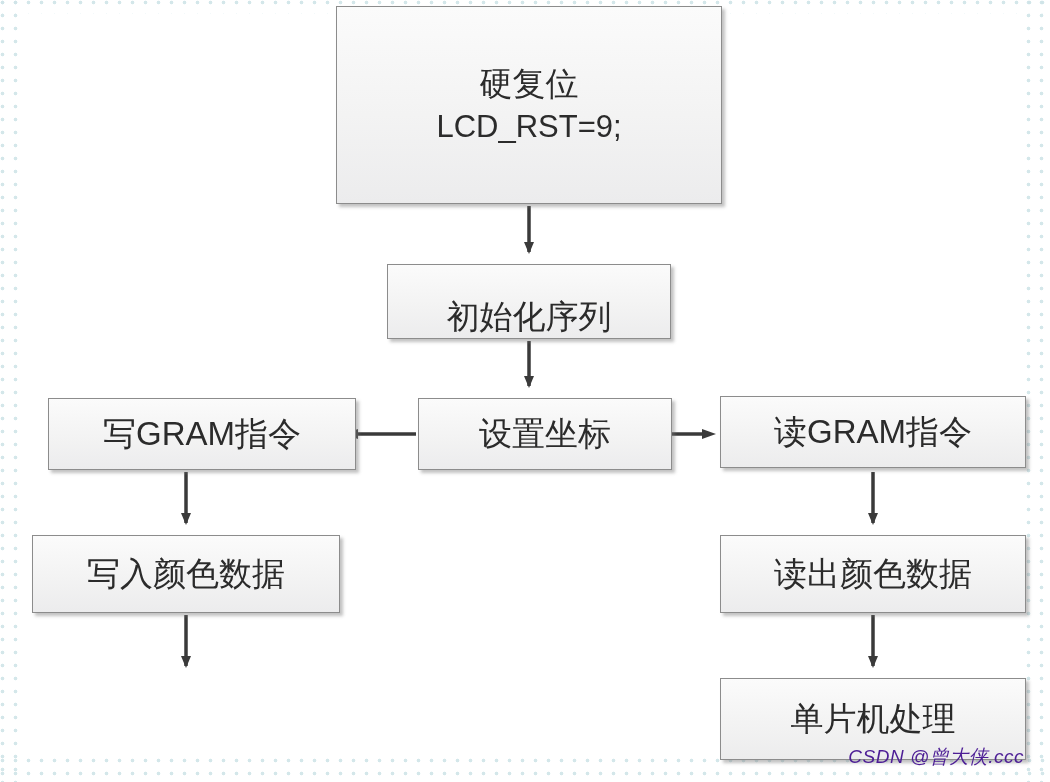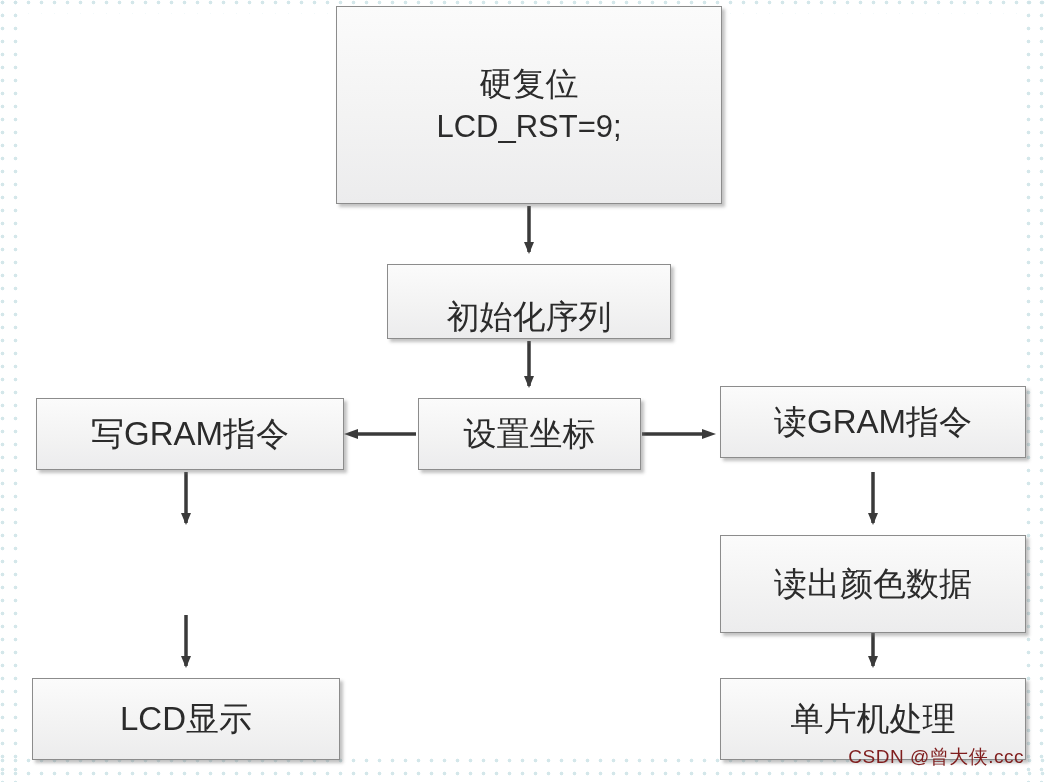--- a/index.html
+++ b/index.html
@@ -47,47 +47,48 @@
     line-height: 1.28;
   }
   .node .line { display: block; white-space: nowrap; }
 
   
   #node-hard-reset        { left: 336px; top: 6px;   width: 386px; height: 198px; font-size: 31px; }
   #node-hard-reset .title { font-size: 33px; margin-bottom: 2px; }
   #node-hard-reset .code  { font-size: 31px; }
 
   #node-init-sequence { left: 387px; top: 264px; width: 284px; height: 75px; font-size: 33px; justify-content: flex-end; }
-  #node-write-gram    { left: 36px;  top: 398px; width: 308px; height: 72px; font-size: 33px; }
-  #node-set-coord     { left: 418px; top: 398px; width: 223px; height: 72px; font-size: 33px; }
-  #node-read-gram     { left: 720px; top: 386px; width: 306px; height: 72px; font-size: 33px; }
+  #node-write-gram    { left: 48px;  top: 398px; width: 308px; height: 72px; font-size: 33px; }
+  #node-set-coord     { left: 418px; top: 398px; width: 254px; height: 72px; font-size: 33px; }
+  #node-read-gram     { left: 720px; top: 396px; width: 306px; height: 72px; font-size: 33px; }
   #node-write-color   { left: 32px;  top: 535px; width: 308px; height: 78px; font-size: 33px; }
-  #node-read-color    { left: 720px; top: 535px; width: 306px; height: 98px; font-size: 33px; }
+  #node-read-color    { left: 720px; top: 535px; width: 306px; height: 78px; font-size: 33px; }
   #node-lcd-display   { left: 32px;  top: 678px; width: 308px; height: 82px; font-size: 33px; }
   #node-mcu-process   { left: 720px; top: 678px; width: 306px; height: 82px; font-size: 33px; }
 
   
   #connectors {
     position: absolute;
     left: 0; top: 0;
     width: 1050px;
     height: 782px;
     pointer-events: none;
   }
 
   
   #watermark {
     position: absolute;
     right: 26px;
     bottom: 12px;
     font-size: 19px;
-    color: #7f1d1d;
+    color: #4c1d95;
     letter-spacing: 0.5px;
     white-space: nowrap;
     font-family: "Liberation Sans", "DejaVu Sans", sans-serif;
+    font-style: italic;
   }
 </style>
 </head>
 <body>
 
 <div id="canvas">
 
   <div class="dot-edge dot-top"></div>
   <div class="dot-edge dot-bottom"></div>
   <div class="dot-edge dot-left"></div>
@@ -137,28 +138,28 @@
   </div>
 
   <div class="node" id="node-set-coord">
     <span class="line">设置坐标</span>
   </div>
 
   <div class="node" id="node-read-gram">
     <span class="line">读GRAM指令</span>
   </div>
 
+  <div class="node" id="node-write-color">
+    <span class="line">写入颜色数据</span>
+  </div>
 
   <div class="node" id="node-read-color">
     <span class="line">读出颜色数据</span>
   </div>
 
-  <div class="node" id="node-lcd-display">
-    <span class="line">LCD显示</span>
-  </div>
 
   <div class="node" id="node-mcu-process">
     <span class="line">单片机处理</span>
   </div>
 
   <div id="watermark">CSDN @曾大侠.ccc</div>
 
 </div>
 
 </body></html>

